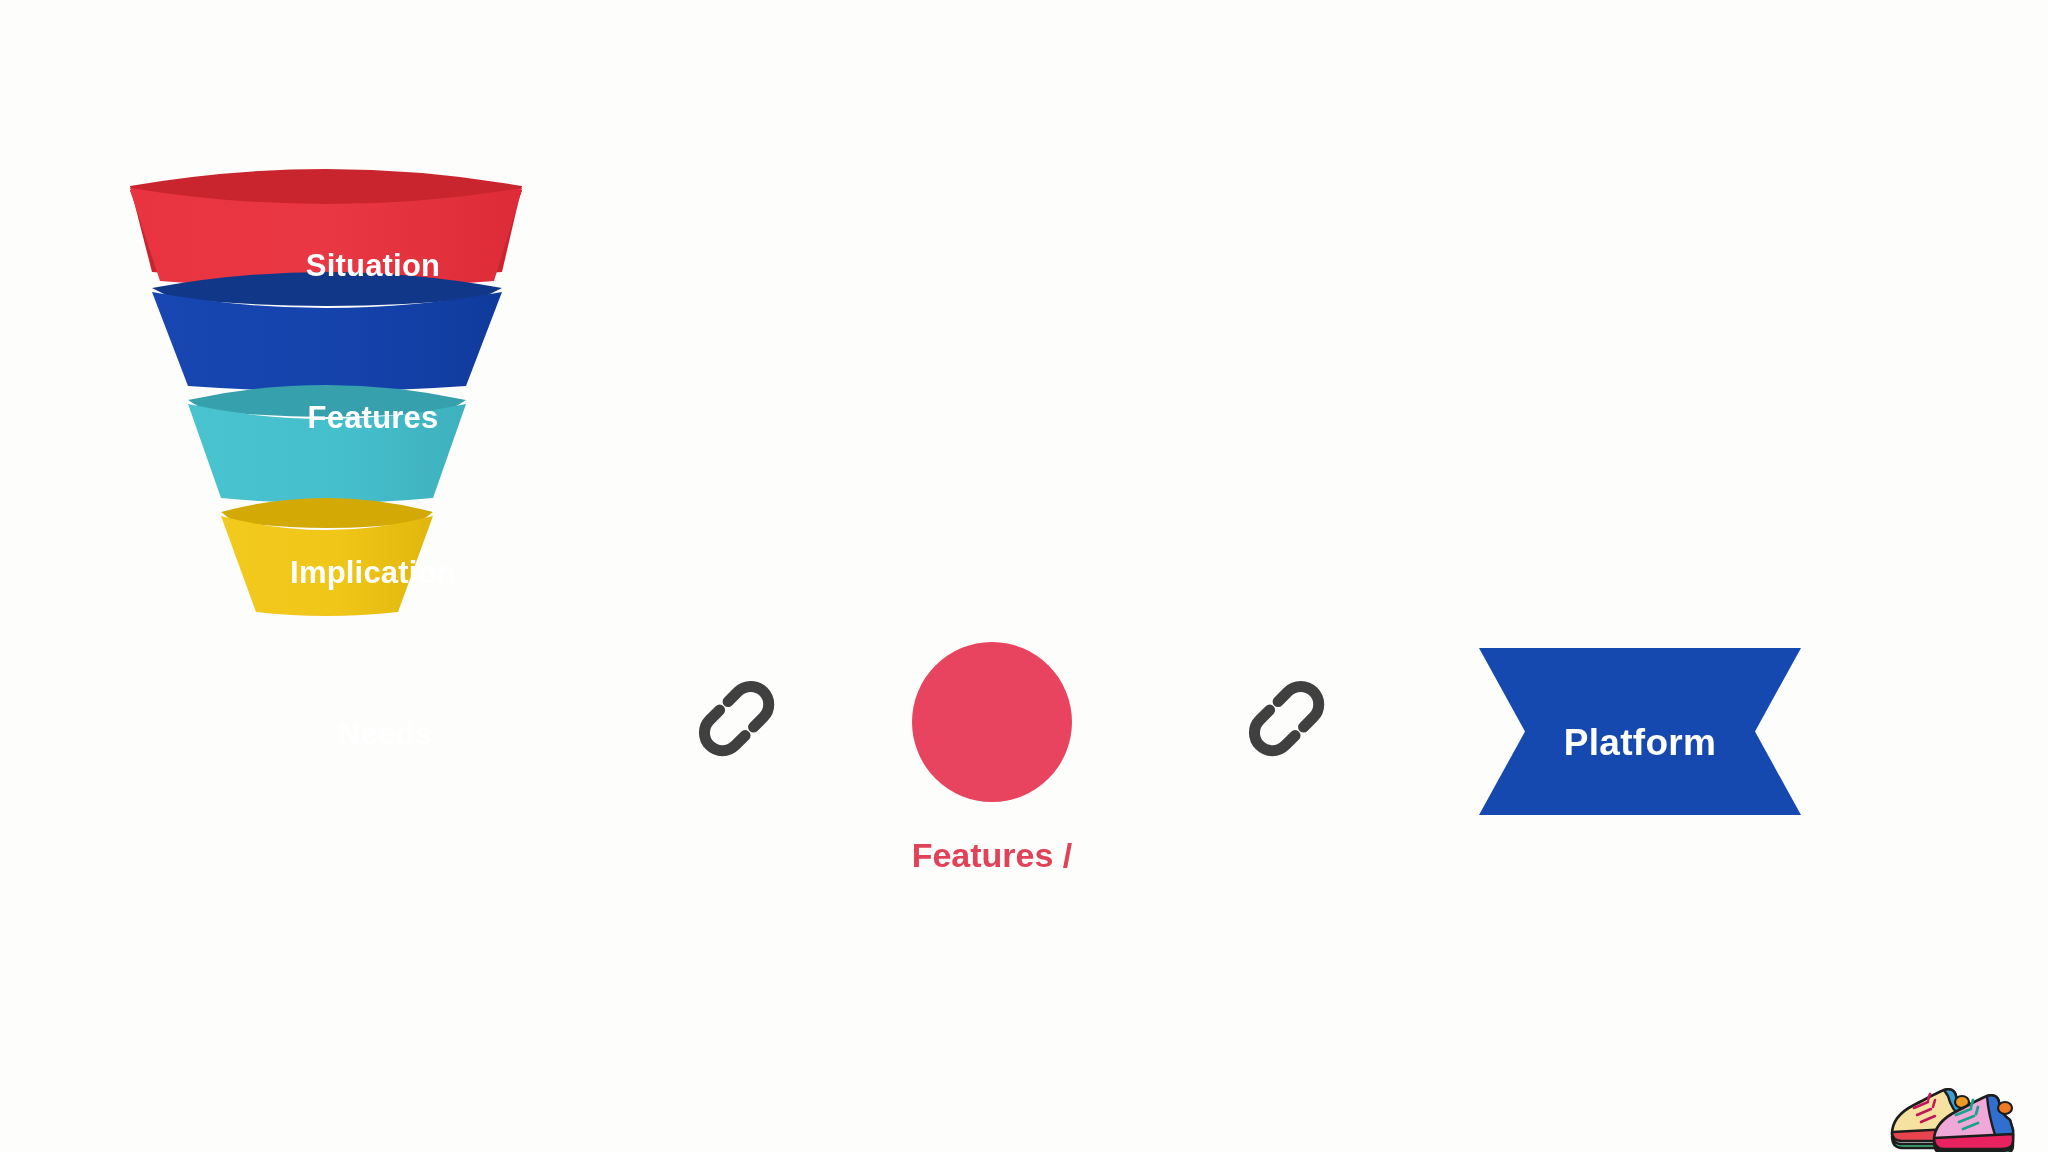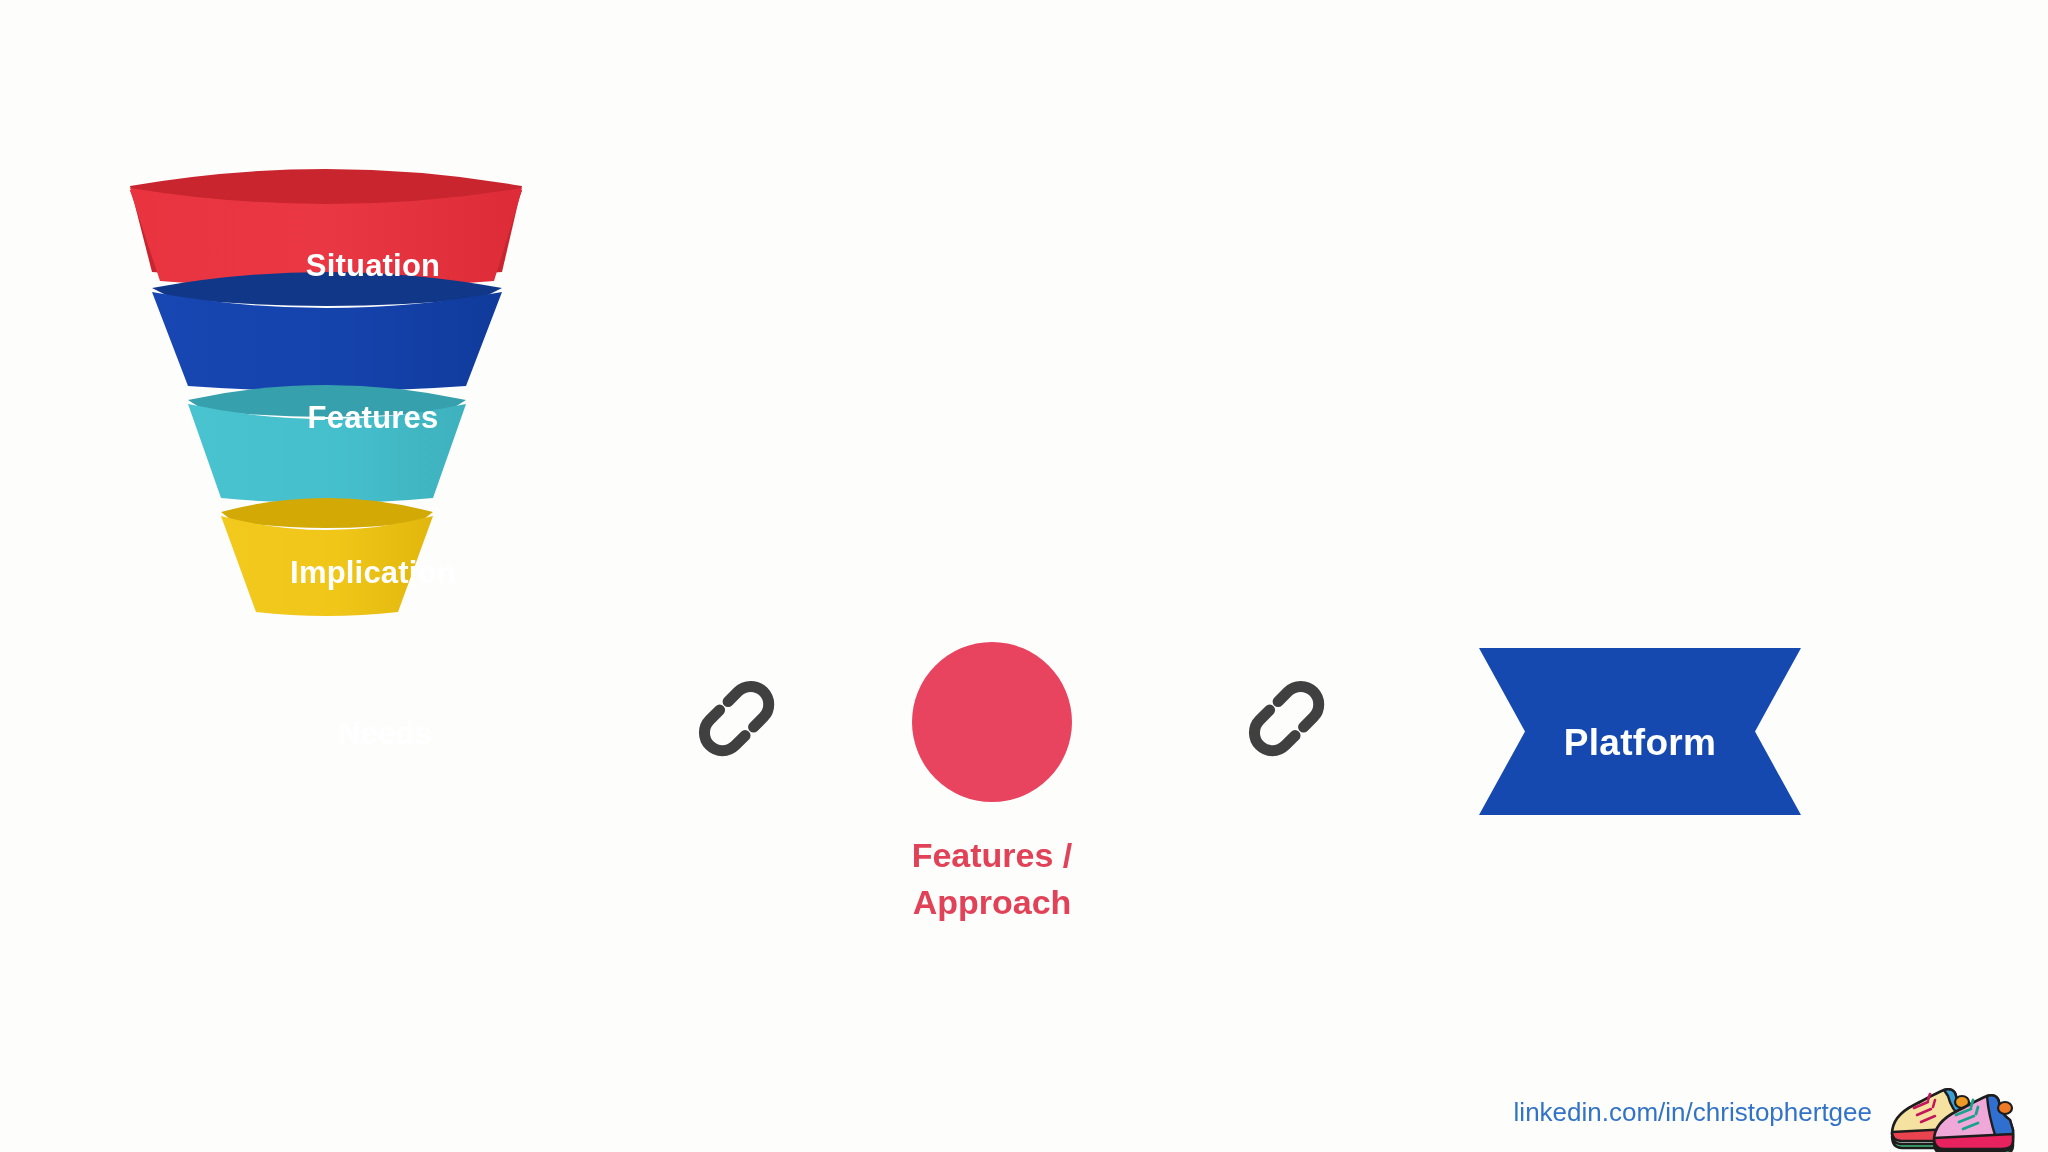--- a/index.html
+++ b/index.html
@@ -182,42 +182,40 @@
         <path d="M44,30 H30 a18,18 0 0 0 0,36 H44"></path>
         <path d="M56,30 H70 a18,18 0 0 1 0,36 H56"></path>
       </g>
     </svg>
   </div>
 
   <div id="circle-group">
     <div id="features-circle"></div>
     <div id="features-caption">
       <div>Features /</div>
-      <div>Approach</div>
     </div>
   </div>
 
   <div class="chain" id="chain-2">
     <svg viewBox="0 0 100 100" xmlns="http://www.w3.org/2000/svg" aria-hidden="true">
       <g transform="rotate(-45 50 50)" fill="none" stroke="#404040" stroke-width="11" stroke-linecap="round">
         <path d="M44,30 H30 a18,18 0 0 0 0,36 H44"></path>
         <path d="M56,30 H70 a18,18 0 0 1 0,36 H56"></path>
       </g>
     </svg>
   </div>
 
   <div id="platform-banner">
     <svg viewBox="0 0 322 167" xmlns="http://www.w3.org/2000/svg" aria-hidden="true">
       <path d="M0,0 H322 L276,83.5 L322,167 H0 L46,83.5 Z" fill="#1549b0"></path>
     </svg>
     <div id="platform-label">Platform</div>
   </div>
 
 
-  <a id="footer-link" href="#">linkedin.com/in/christophertgee</a>
 
   <div id="sneaker-logo">
     <svg viewBox="0 0 134 80" xmlns="http://www.w3.org/2000/svg" aria-hidden="true">
 
       <g>
         <path d="M8,56 C8,44 16,34 30,27 C42,21 52,15 60,12 C66,10 71,12 72,18
                  C73,26 76,32 82,36 L86,46 L86,56 C86,60 82,62 76,62 L18,62
                  C11,62 8,60 8,56 Z" fill="#f5e2a0" stroke="#1d1d1d" stroke-width="2.6" stroke-linejoin="round"></path>
         <path d="M60,12 C66,10 71,12 72,18 C73,26 76,32 82,36 L78,40
                  C70,34 66,26 64,18 Z" fill="#3b9fd6" stroke="#1d1d1d" stroke-width="2.4" stroke-linejoin="round"></path>

